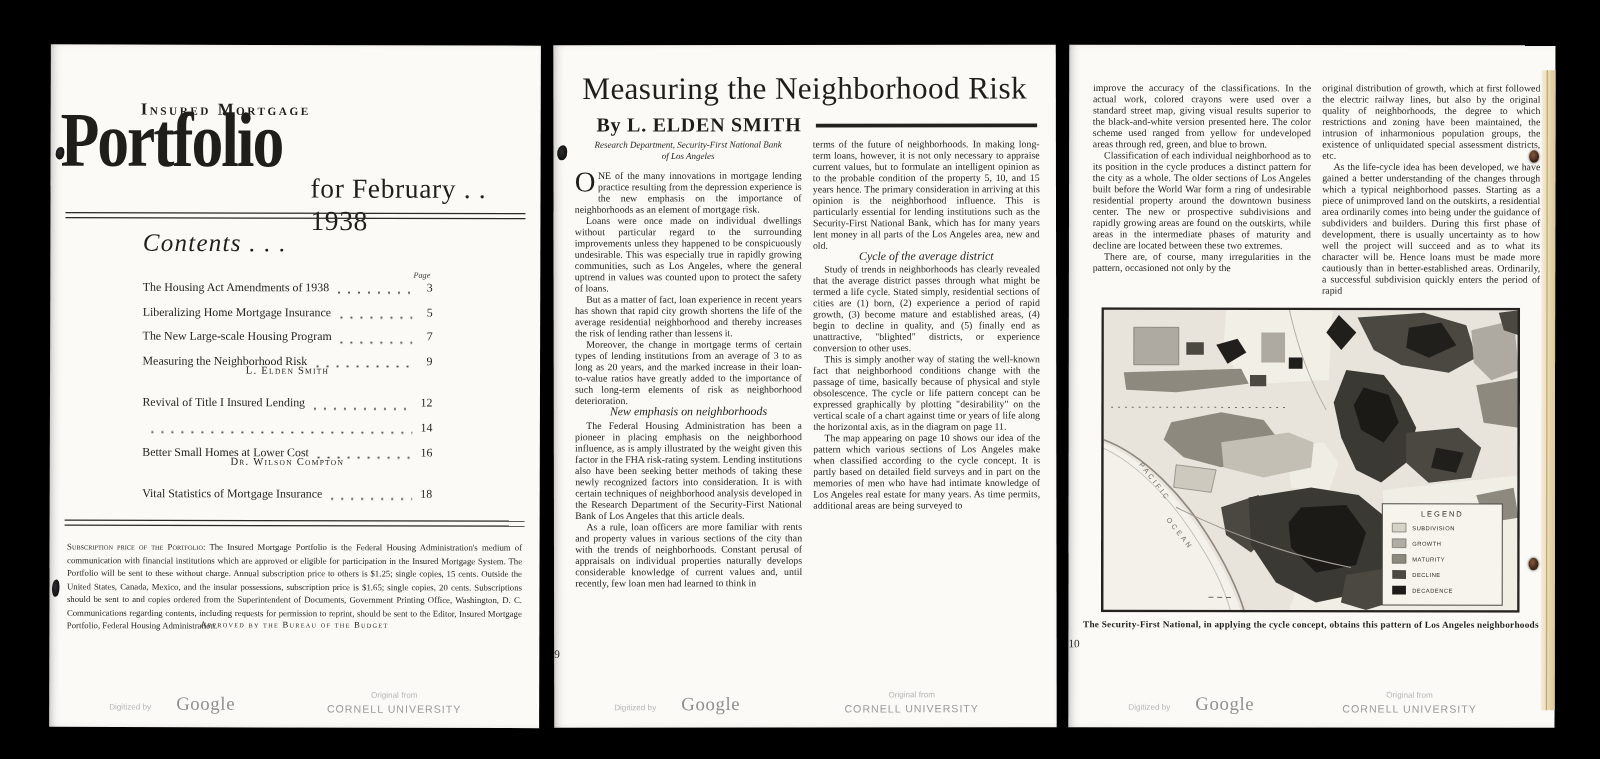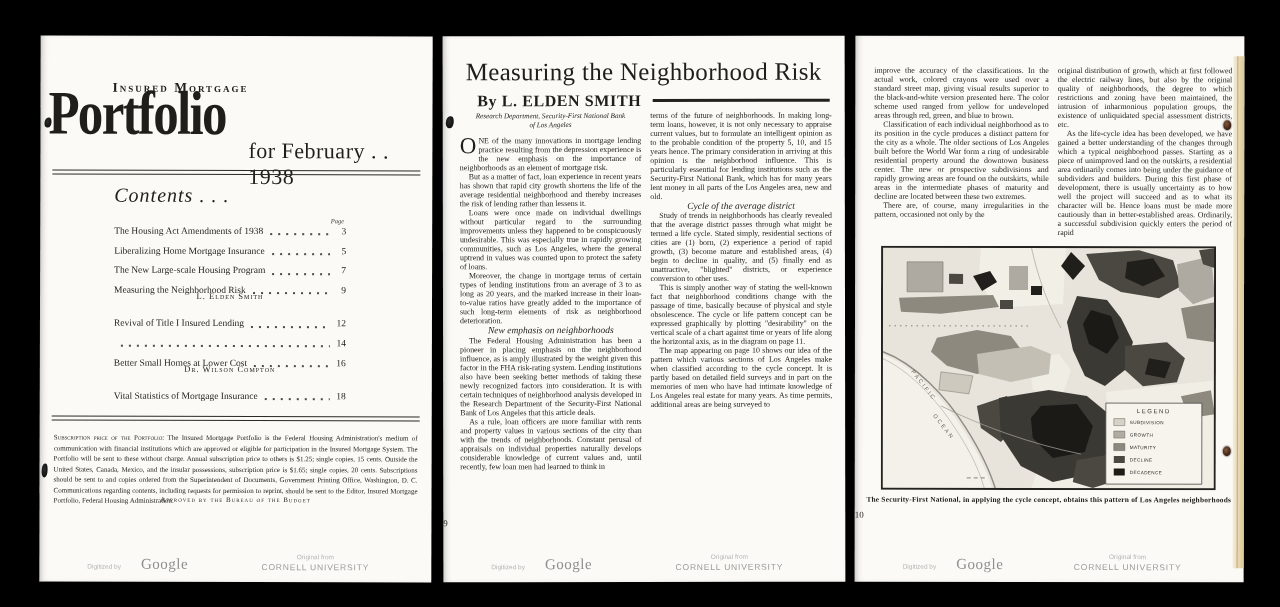--- a/index.html
+++ b/index.html
@@ -152,22 +152,22 @@
   </div>
 
   <div class="page page2">
     <div class="art-title">Measuring the Neighborhood Risk</div>
 
     <div class="cols p2-cols">
       <div class="col">
         <div class="byline">By L. ELDEN SMITH</div>
         <div class="affil">Research Department, Security-First National Bank of Los Angeles</div>
         <p class="cont"><span class="dropcap">O</span><span>NE of the many innovations in mortgage lending practice resulting from the depression experience is the new emphasis on the importance of neighborhoods as an element of mortgage risk.</span></p>
+        <p>Loans were once made on individual dwellings without particular regard to the surrounding improvements unless they happened to be conspicuously undesirable.  This was especially true in rapidly growing communities, such as Los Angeles, where the general uptrend in values was counted upon to protect the safety of loans.</p>
         <p>But as a matter of fact, loan experience in recent years has shown that rapid city growth shortens the life of the average residential neighborhood and thereby increases the risk of lending rather than lessens it.</p>
-        <p>Loans were once made on individual dwellings without particular regard to the surrounding improvements unless they happened to be conspicuously undesirable.  This was especially true in rapidly growing communities, such as Los Angeles, where the general uptrend in values was counted upon to protect the safety of loans.</p>
         <p>Moreover, the change in mortgage terms of certain types of lending institutions from an average of 3 to as long as 20 years, and the marked increase in their loan-to-value ratios have greatly added to the importance of such long-term elements of risk as neighborhood deterioration.</p>
         <p class="subhead">New emphasis on neighborhoods</p>
         <p>The Federal Housing Administration has been a pioneer in placing emphasis on the neighborhood influence, as is amply illustrated by the weight given this factor in the FHA risk-rating system.  Lending institutions also have been seeking better methods of taking these newly recognized factors into consideration.  It is with certain techniques of neighborhood analysis developed in the Research Department of the Security-First National Bank of Los Angeles that this article deals.</p>
         <p>As a rule, loan officers are more familiar with rents and property values in various sections of the city than with the trends of neighborhoods. Constant perusal of appraisals on individual properties naturally develops considerable knowledge of current values and, until recently, few loan men had learned to think in</p>
       </div>
       <div class="col">
         <div class="callout-rule"></div>
         <p class="cont">terms of the future of neighborhoods.  In making long-term loans, however, it is not only necessary to appraise current values, but to formulate an intelligent opinion as to the probable condition of the property 5, 10, and 15 years hence.  The primary consideration in arriving at this opinion is the neighborhood influence.  This is particularly essential for lending institutions such as the Security-First National Bank, which has for many years lent money in all parts of the Los Angeles area, new and old.</p>
         <p class="subhead">Cycle of the average district</p>
         <p>Study of trends in neighborhoods has clearly revealed that the average district passes through what might be termed a life cycle.  Stated simply, residential sections of cities are (1) born, (2) experience a period of rapid growth, (3) become mature and established areas, (4) begin to decline in quality, and (5) finally end as unattractive, "blighted" districts, or experience conversion to other uses.</p>

